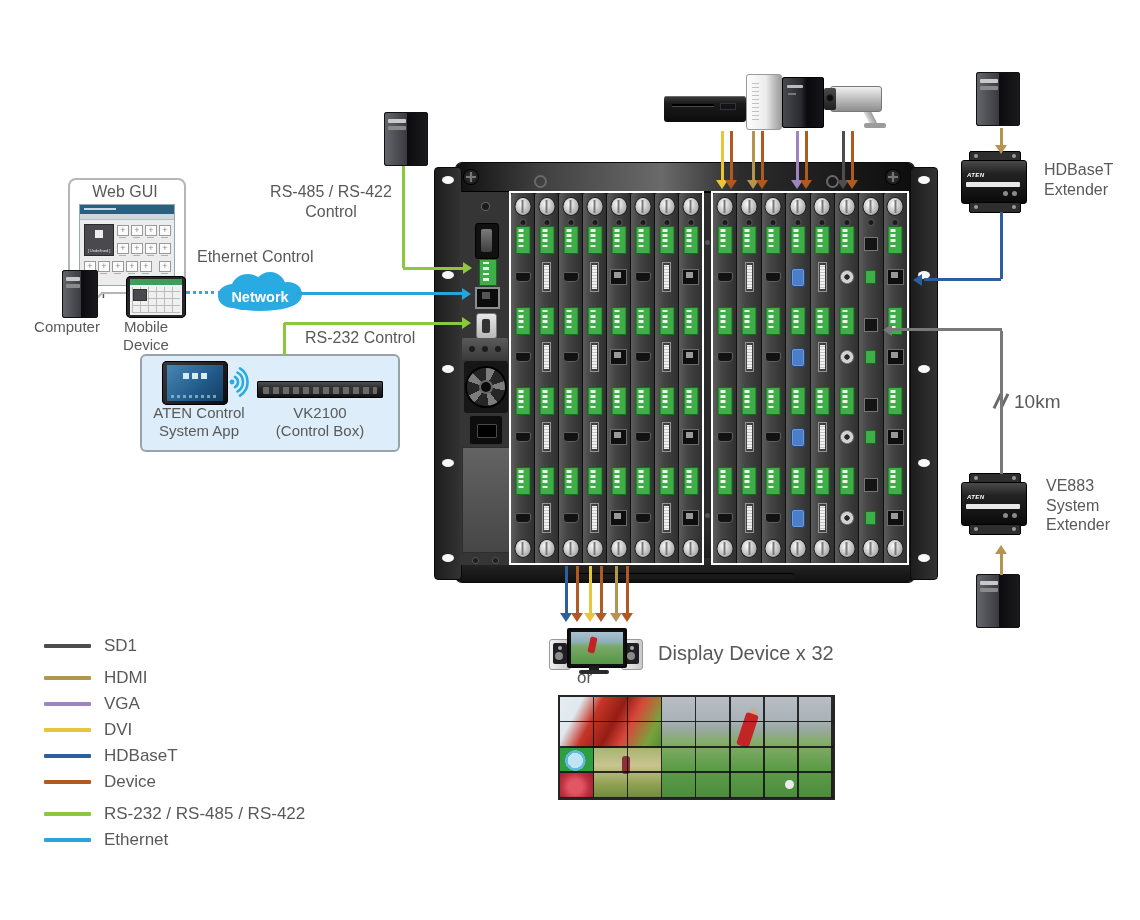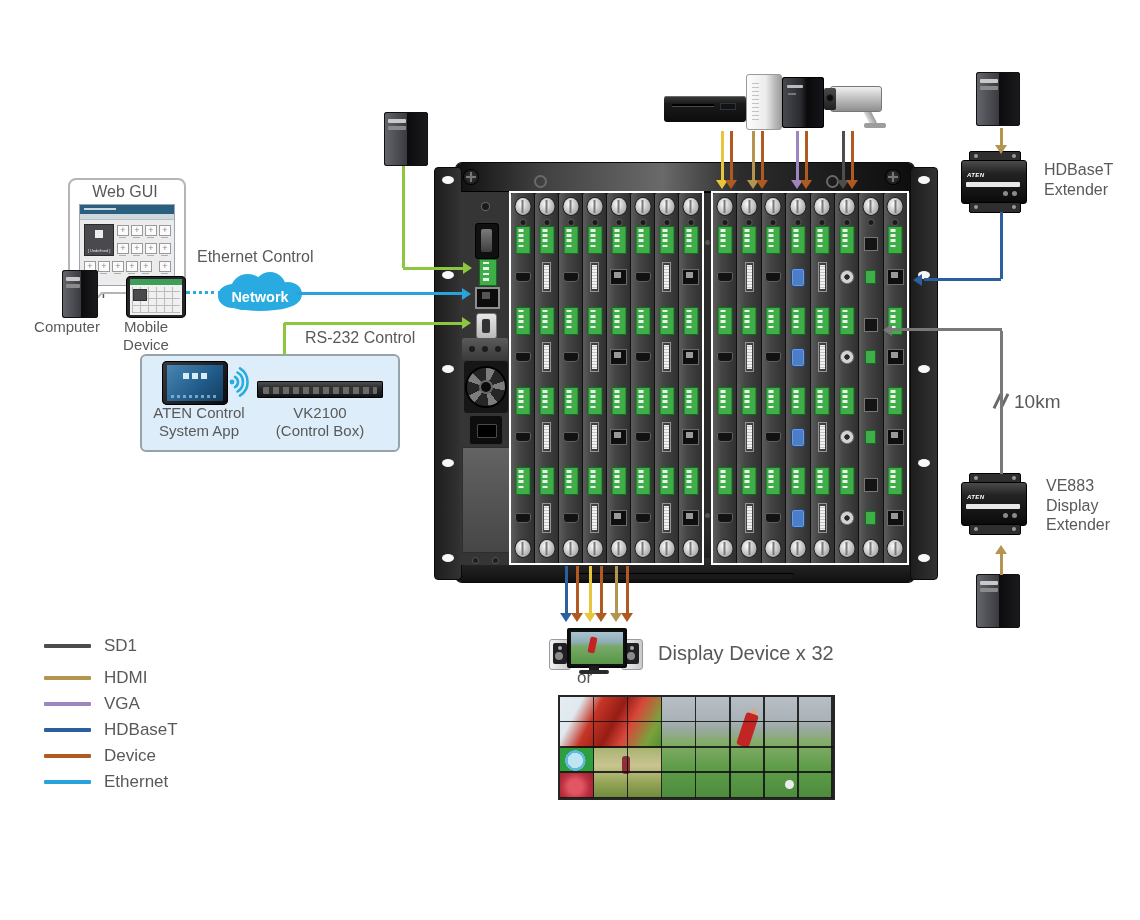--- a/index.html
+++ b/index.html
@@ -299,20 +299,24 @@
   <div class="cloud">
     <i class="pf1"></i>
       <i class="pf2"></i>
       <i class="pf3"></i>
       <i class="pf4"></i>
       <i class="pf5"></i>
     <div class="t-network">Network</div>
   </div>
 
   <div class="pct pct-a" style="left:384px;top:112px;"></div>
+  <div class="txt t-rs485">
+    <span>RS-485 / RS-422</span>
+      <span>Control</span>
+  </div>
   <div class="txt t-rs232">RS-232 Control</div>
 
   <div class="panel"></div>
   <div class="tabdev">
     <div class="tab-scr"></div>
   </div>
   <svg class="wifi" width="26" height="30" viewBox="0 0 26 30">
     <circle cx="4" cy="15" r="2.4" fill="#29abe2"></circle>
     <path d="M7 9.8 A6 6 0 0 1 7 20.2" fill="none" stroke="#29abe2" stroke-width="2.6" stroke-linecap="round"></path>
     <path d="M9.5 5.5 A11 11 0 0 1 9.5 24.5" fill="none" stroke="#29abe2" stroke-width="2.6" stroke-linecap="round"></path>
@@ -357,21 +361,21 @@
     <div class="fl fl-t"></div>
     <div class="bd">
         <span class="brand">ATEN</span>
       <span class="stripe"></span>
         <span class="kn"></span>
       </div>
     <div class="fl fl-b"></div>
   </div>
   <div class="txt t-ve8">
     <span>VE883</span>
-      <span>Display</span>
+      <span>System</span>
       <span>Extender</span>
   </div>
   <div class="pct pct-a" style="left:976px;top:574px;"></div>
 
   <div class="chassis">
     <div class="cbody"></div>
     <div class="tband"></div>
     <div class="bband"></div>
     <div class="ear ear-l">
         <div class="hole" style="top: 8px;"></div>
@@ -786,26 +790,34 @@
       </div>
       <div class="lg-row" style="margin-top: 6px;">
         <div class="lg-line" style="background: rgb(179, 149, 79);"></div>
         <div class="lg-label">HDMI</div>
       </div>
       <div class="lg-row">
         <div class="lg-line" style="background: rgb(156, 133, 192);"></div>
         <div class="lg-label">VGA</div>
       </div>
       <div class="lg-row">
+        <div class="lg-line" style="background: rgb(231, 198, 59);"></div>
+        <div class="lg-label">DVI</div>
+      </div>
+      <div class="lg-row">
         <div class="lg-line" style="background: rgb(43, 95, 158);"></div>
         <div class="lg-label">HDBaseT</div>
       </div>
       <div class="lg-row">
         <div class="lg-line" style="background: rgb(176, 90, 33);"></div>
         <div class="lg-label">Device</div>
+      </div>
+      <div class="lg-row" style="margin-top: 6px;">
+        <div class="lg-line" style="background: rgb(141, 198, 63);"></div>
+        <div class="lg-label">RS-232 / RS-485 / RS-422</div>
       </div>
       <div class="lg-row">
         <div class="lg-line" style="background: rgb(41, 163, 220);"></div>
         <div class="lg-label">Ethernet</div>
       </div>
     </div>
 
 <div class="seg" style="left: 720.5px; top: 131px; width: 3px; height: 49px; background: rgb(231, 198, 59);"></div>
     <div class="seg" style="left: 729.5px; top: 131px; width: 3px; height: 49px; background: rgb(176, 90, 33);"></div>
     <div class="seg" style="left: 751.5px; top: 131px; width: 3px; height: 49px; background: rgb(179, 149, 79);"></div>

